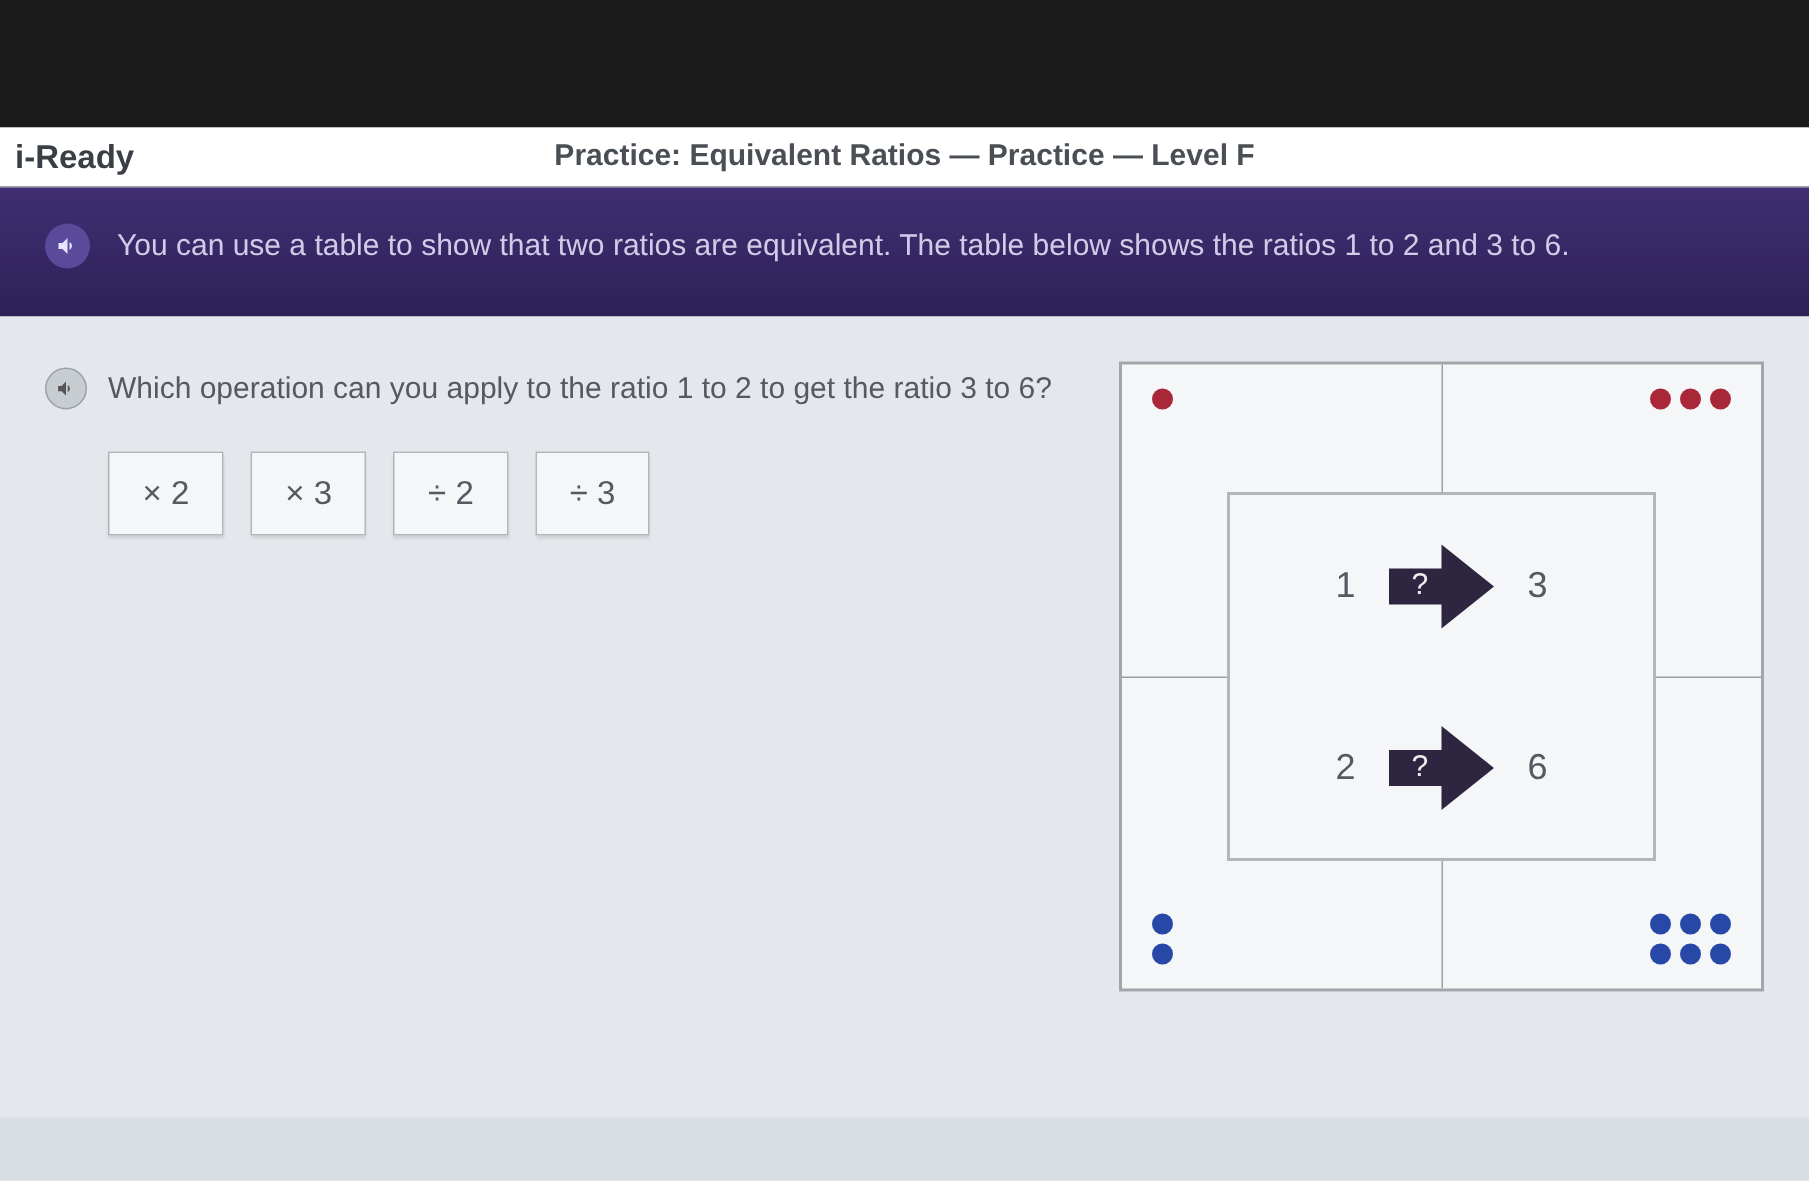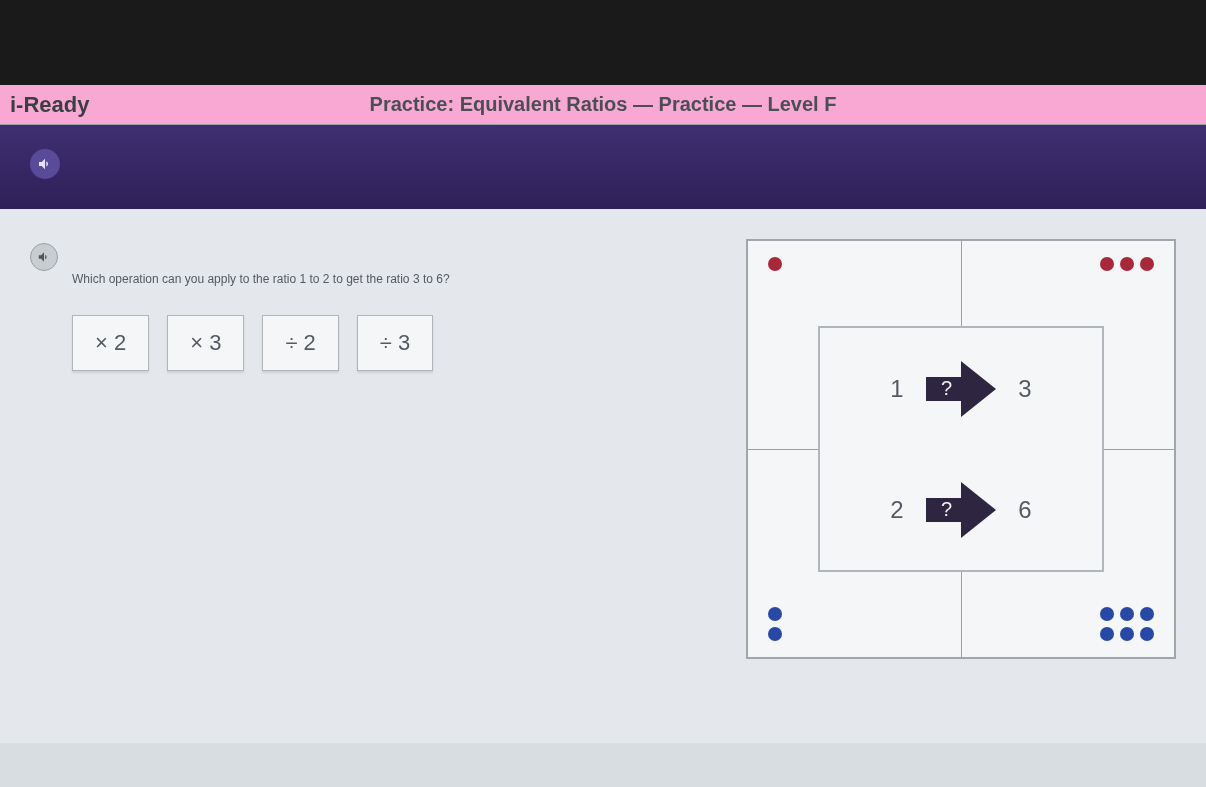--- a/index.html
+++ b/index.html
@@ -5,21 +5,21 @@
   * { margin: 0; padding: 0; box-sizing: border-box; }
   body {
     font-family: Arial, Helvetica, sans-serif;
     background: #d8dde2;
     width: 1206px;
     height: 787px;
     overflow: hidden;
   }
   .top-gap { height: 85px; background: #1a1a1a; }
   .title-bar {
-    background: #f9a8d4;
+    background: #ffffff;
     height: 40px;
     display: flex;
     align-items: center;
     padding: 0 10px;
     border-bottom: 1px solid #9aa0a6;
   }
   .app-logo {
     font-weight: bold;
     font-size: 22px;
     color: #3a3f45;
@@ -65,21 +65,21 @@
     width: 28px; height: 28px;
     background: #c8cdd2;
     border-radius: 50%;
     display: flex; align-items: center; justify-content: center;
     flex-shrink: 0;
     margin-top: 4px;
     cursor: pointer;
     border: 1px solid #9aa0a6;
   }
   .audio-btn2 svg { width: 14px; height: 14px; fill: #555; }
-  .question-text { font-size: 12px; color: #555a62; line-height: 1.8; margin-top: 30px; }
+  .question-text { font-size: 20px; color: #555a62; line-height: 1.8; }
   .answer-row { display: flex; gap: 18px; margin-top: 24px; }
   .answer-btn {
     background: #f4f6f8;
     border: 1px solid #b0b6bc;
     padding: 14px 22px;
     font-size: 22px;
     color: #555a62;
     cursor: pointer;
     box-shadow: 0 2px 2px rgba(0,0,0,0.1);
   }
@@ -142,20 +142,21 @@
   <div class="lesson-title">Practice: Equivalent Ratios — Practice — Level F</div>
   <div style="width:150px"></div>
 </div>
 
 <div class="instruction-bar">
   <div class="audio-btn">
     <svg viewBox="0 0 24 24">
         <path d="M3 9v6h4l5 5V4L7 9H3zm13.5 3a4.5 4.5 0 0 0-2.5-4v8a4.5 4.5 0 0 0 2.5-4z"></path>
       </svg>
   </div>
+  <div class="instruction-text">You can use a table to show that two ratios are equivalent. The table below shows the ratios 1 to 2 and 3 to 6.</div>
 </div>
 
 <div class="content-area">
 
   <div class="question-block">
     <div class="audio-btn2">
       <svg viewBox="0 0 24 24">
           <path d="M3 9v6h4l5 5V4L7 9H3zm13.5 3a4.5 4.5 0 0 0-2.5-4v8a4.5 4.5 0 0 0 2.5-4z"></path>
         </svg>
     </div>

